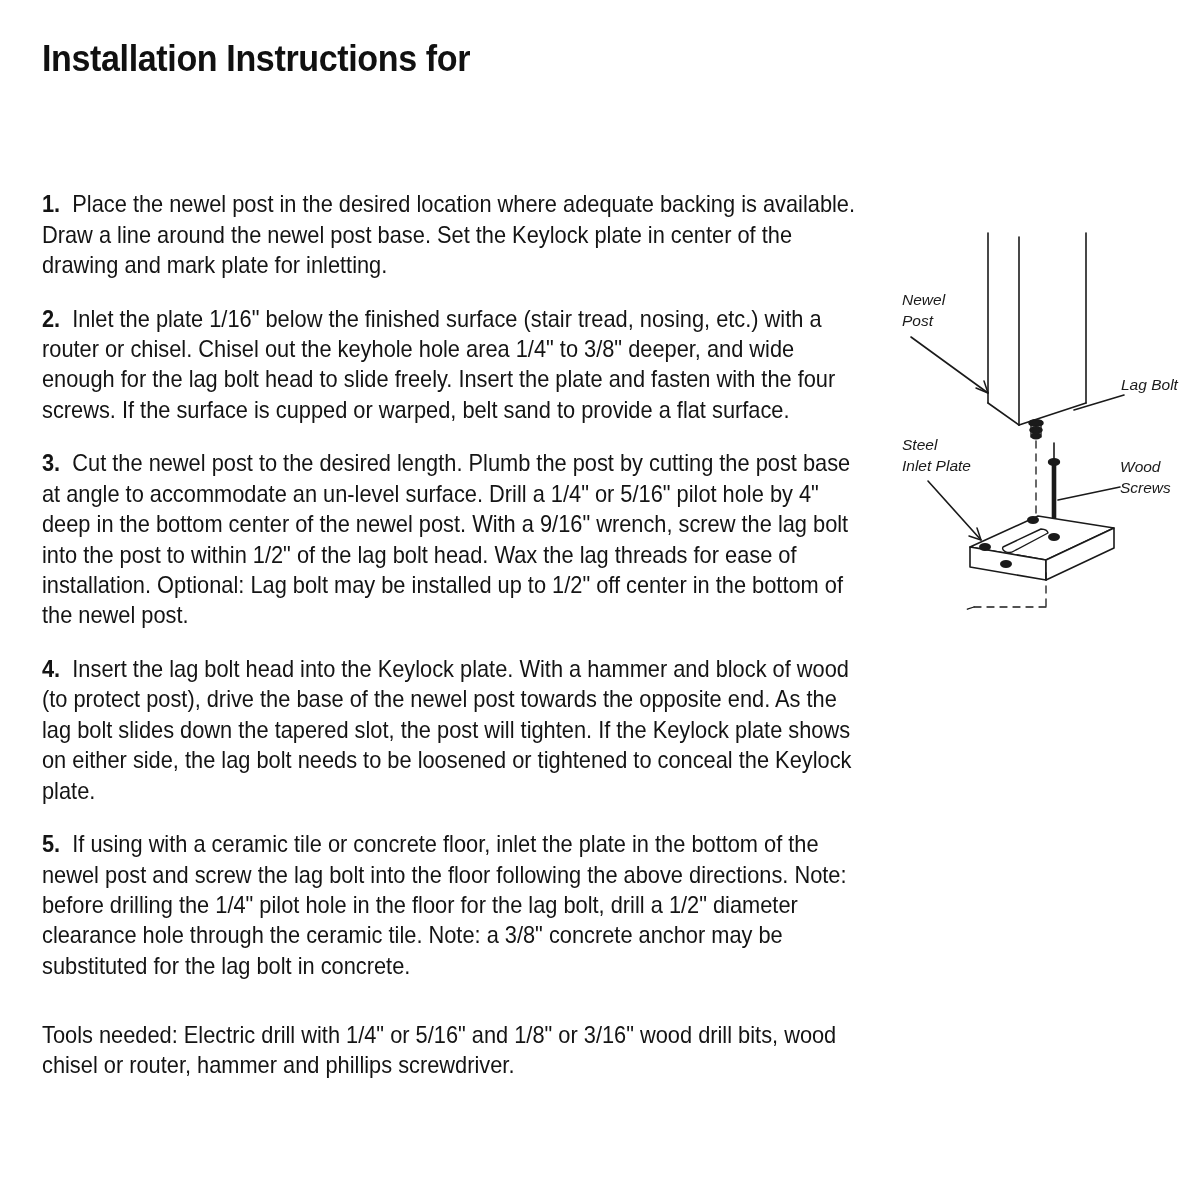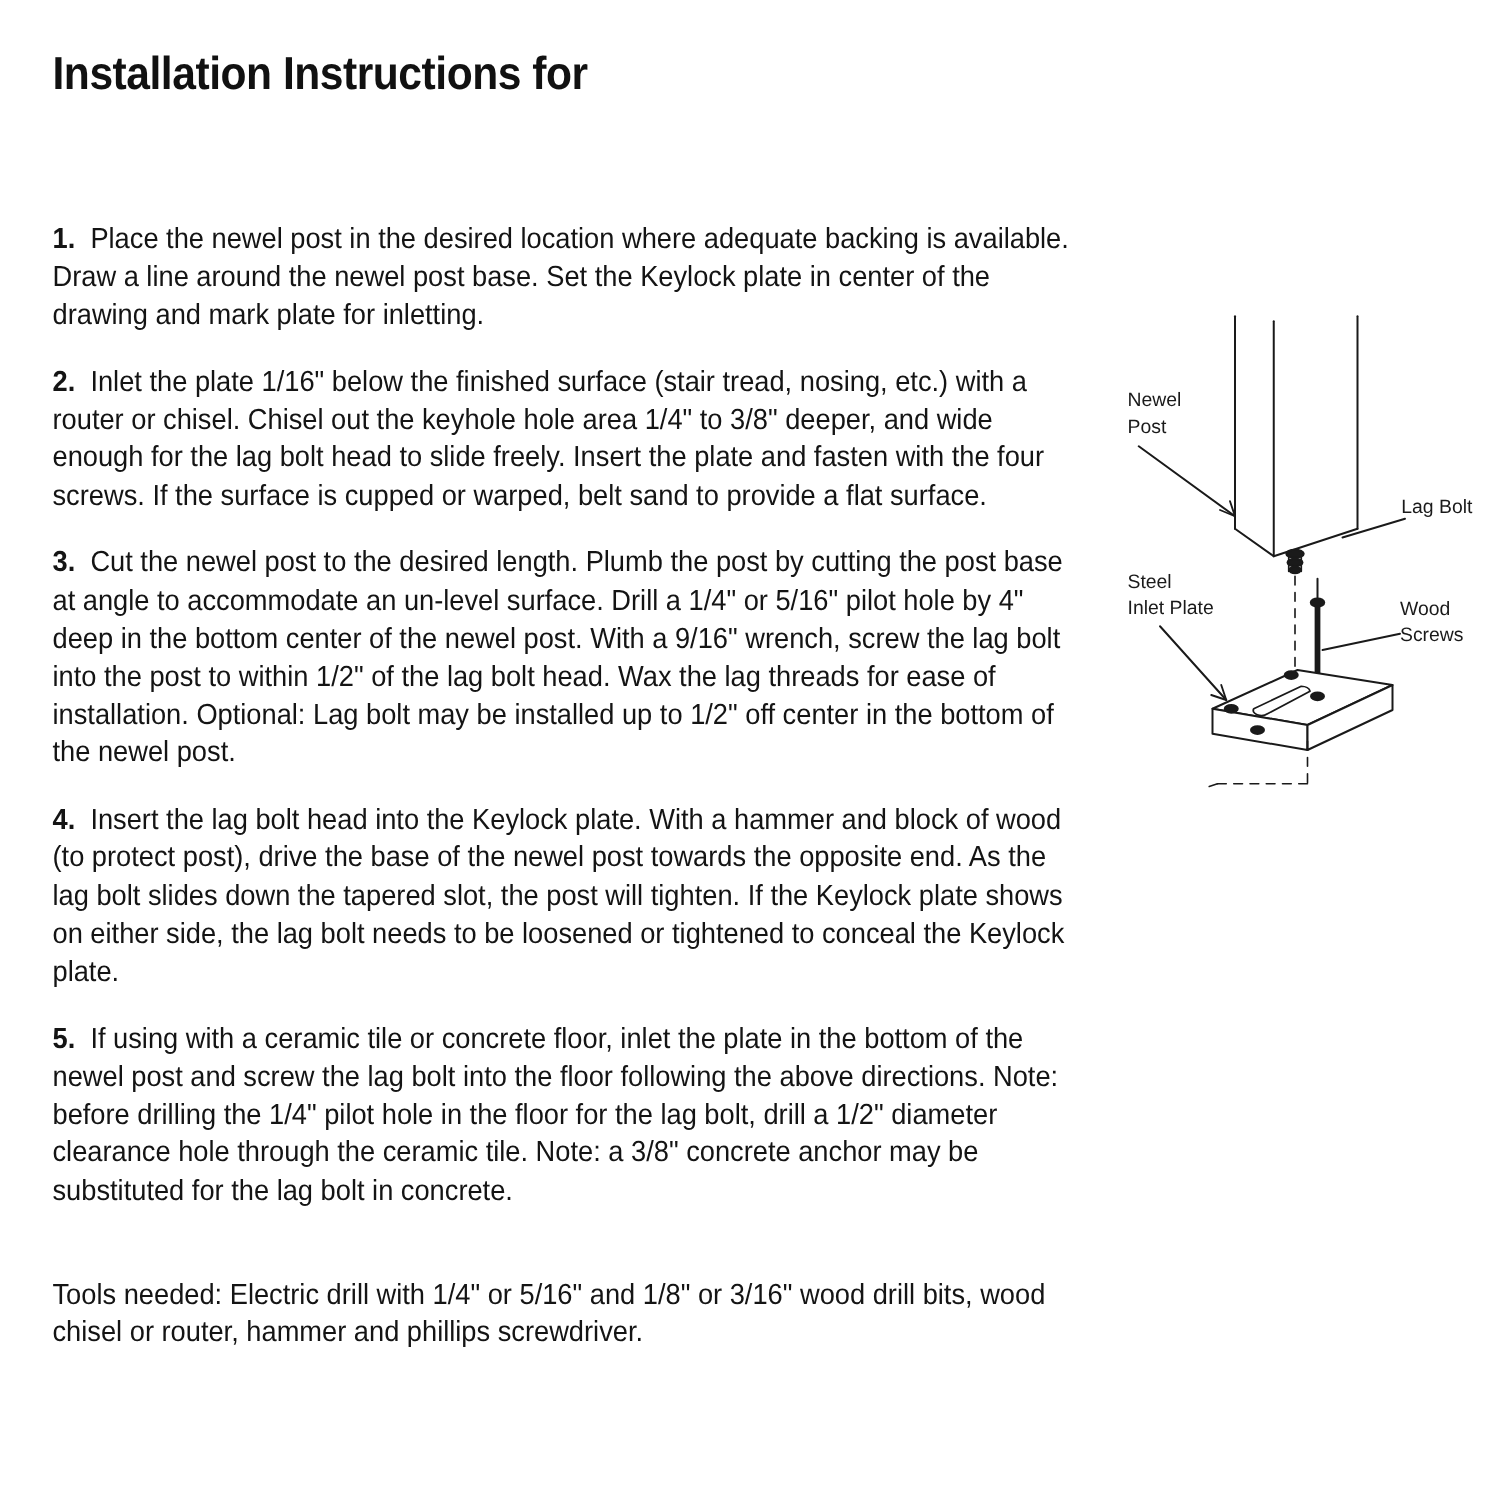--- a/index.html
+++ b/index.html
@@ -29,21 +29,21 @@
     color: #111111;
     transform: scaleX(0.92);
     transform-origin: left top;
     white-space: nowrap;
   }
 
   
   #instructions {
     position: absolute;
     left: 42px;
-    top: 152px;
+    top: 166px;
     width: 818px;
   }
   .step {
     margin-bottom: 22px;
     font-size: 23.2px;
     line-height: 30.4px;
     color: #141414;
     text-align: left;
     transform: scaleX(0.94);
     transform-origin: left top;
@@ -64,23 +64,24 @@
     line-height: 30.4px;
     color: #141414;
     transform: scaleX(0.94);
     transform-origin: left top;
   }
 
   
   #diagram-wrap {
     position: absolute;
     left: 878px;
-    top: 245px;
+    top: 225px;
     width: 322px;
     height: 390px;
+    font-style: italic;
   }
   #diagram-svg {
     display: block;
     width: 322px;
     height: 390px;
   }
   .dl-text {
     font-family: "Liberation Sans", "DejaVu Sans", sans-serif;
     font-size: 15.5px;
     fill: #1a1a1a;

